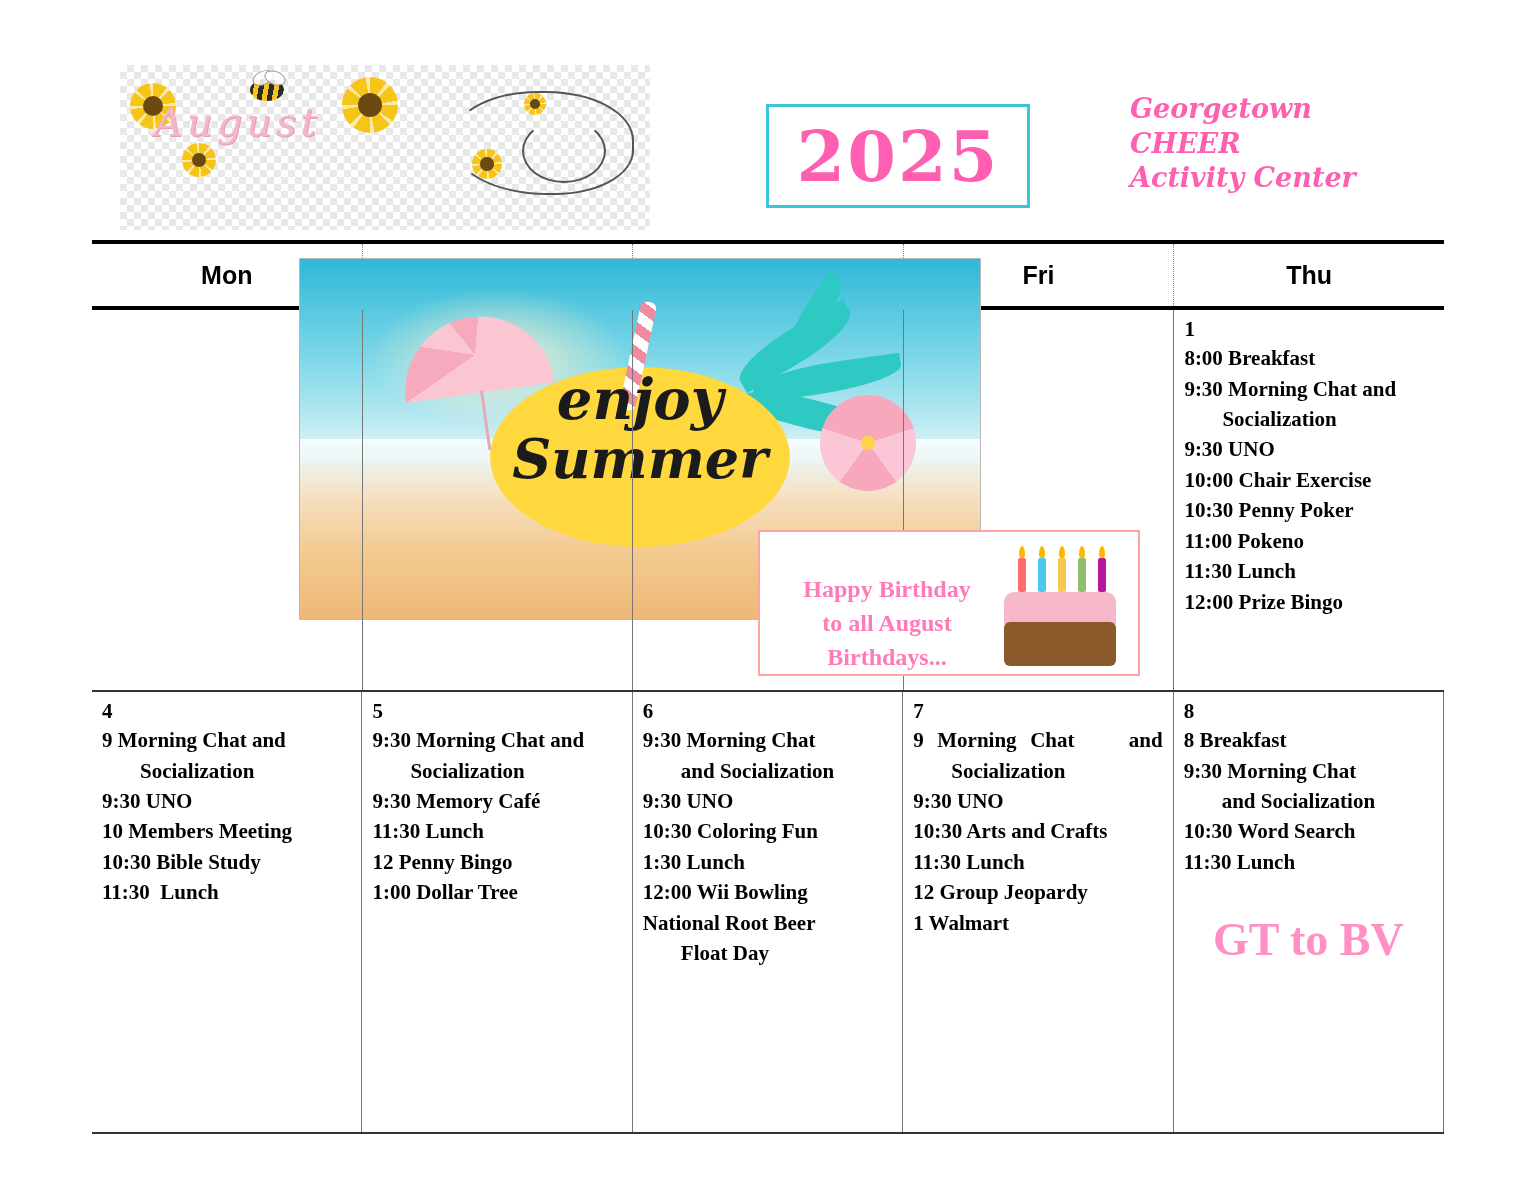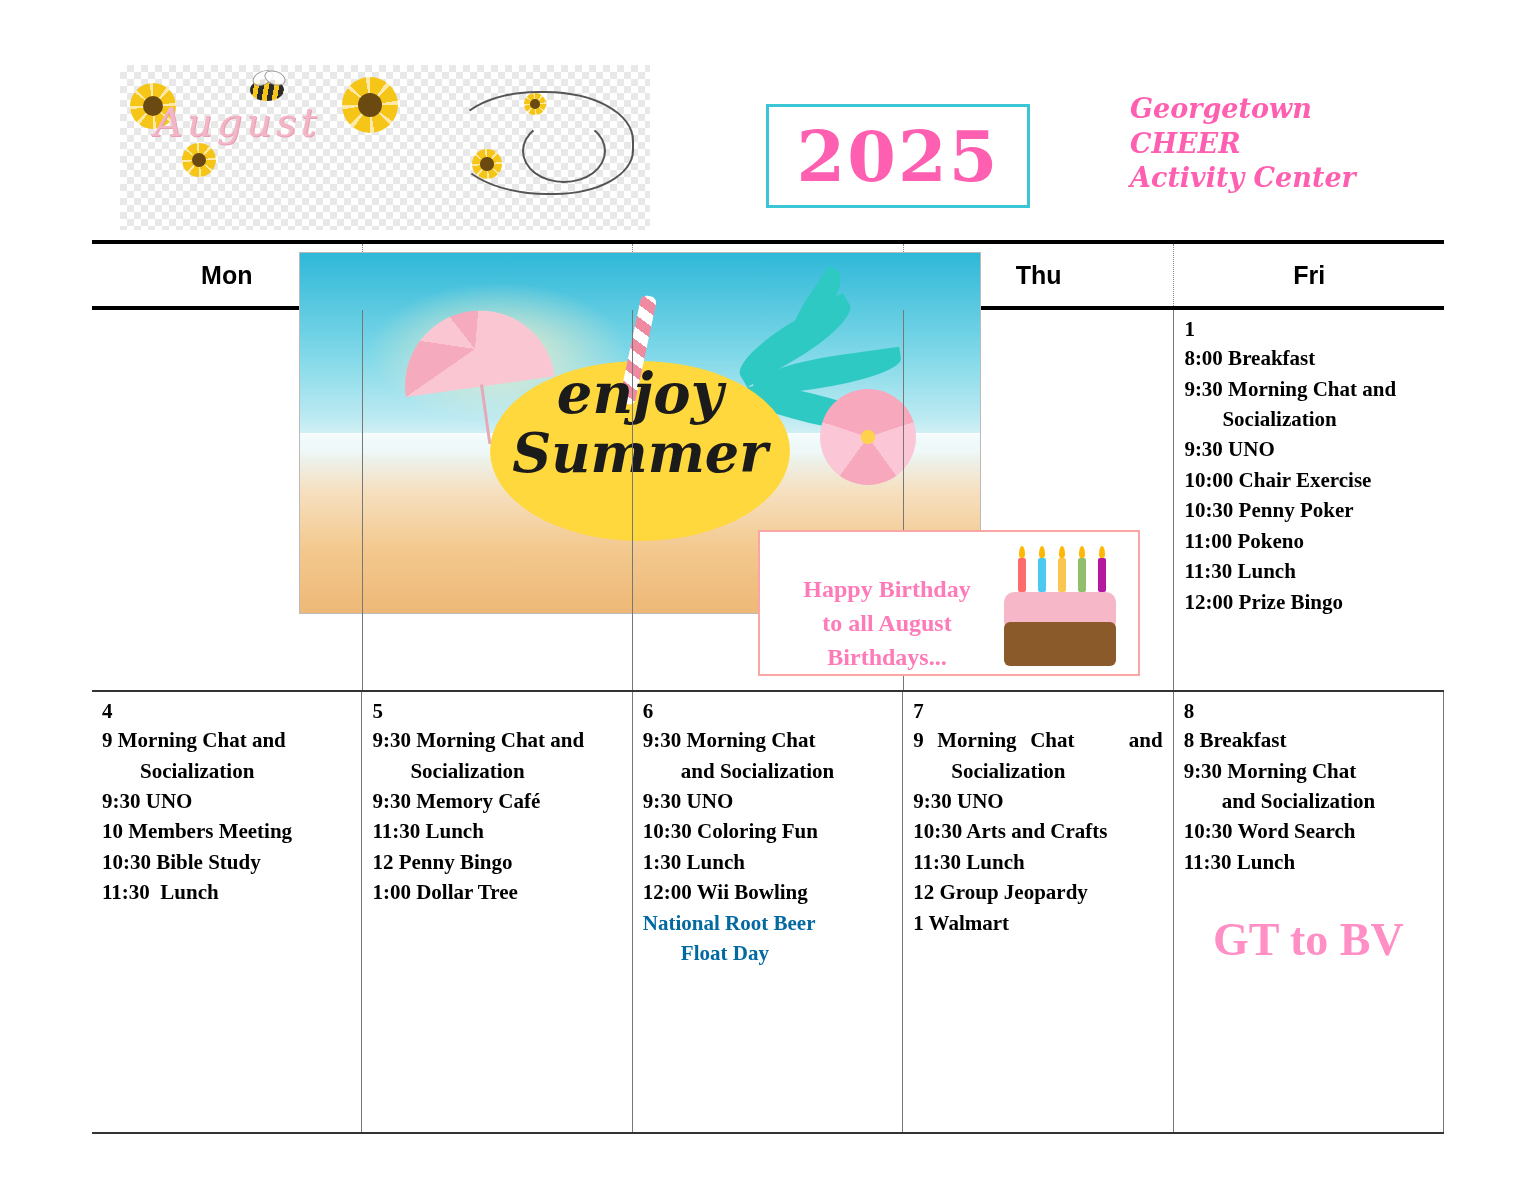--- a/index.html
+++ b/index.html
@@ -198,35 +198,35 @@
   }
   .event {
     font-family: "Liberation Serif", serif;
     font-weight: bold;
     font-size: 21px;
     line-height: 1.45;
     color: #000;
     white-space: pre-wrap;
   }
   .event.indent { padding-left: 38px; }
-  .event.purple { color: #0369a1; }
+  .event.purple { color: #000000; }
   .event.spread {
     text-align: justify;
     text-align-last: justify;
   }
 
   
   .summer-wrap {
     position: absolute;
     left: 0;
     top: 0;
     width: 1096px;
     height: 380px;
     display: flex;
-    align-items: flex-start;
+    align-items: flex-end;
     justify-content: center;
     pointer-events: none;
   }
   .summer-img {
     position: relative;
     width: 680px;
     height: 360px;
     margin-top: 12px;
     border: 1px solid #bbb;
     overflow: hidden;
@@ -442,22 +442,22 @@
       <div>Activity Center</div>
     </div>
   </div>
 
   <div class="calendar">
 
     <div class="dow-row">
       <div class="dow">Mon</div>
       <div class="dow">Tue</div>
       <div class="dow">Wed</div>
+      <div class="dow">Fri</div>
       <div class="dow">Thu</div>
-      <div class="dow">Fri</div>
     </div>
 
     <div class="week week1">
 
       <div class="summer-wrap">
         <div class="summer-img">
           <div class="sun-glow"></div>
           <div class="sea-line"></div>
           <div class="leaf l4"></div>
           <div class="leaf l1"></div>

